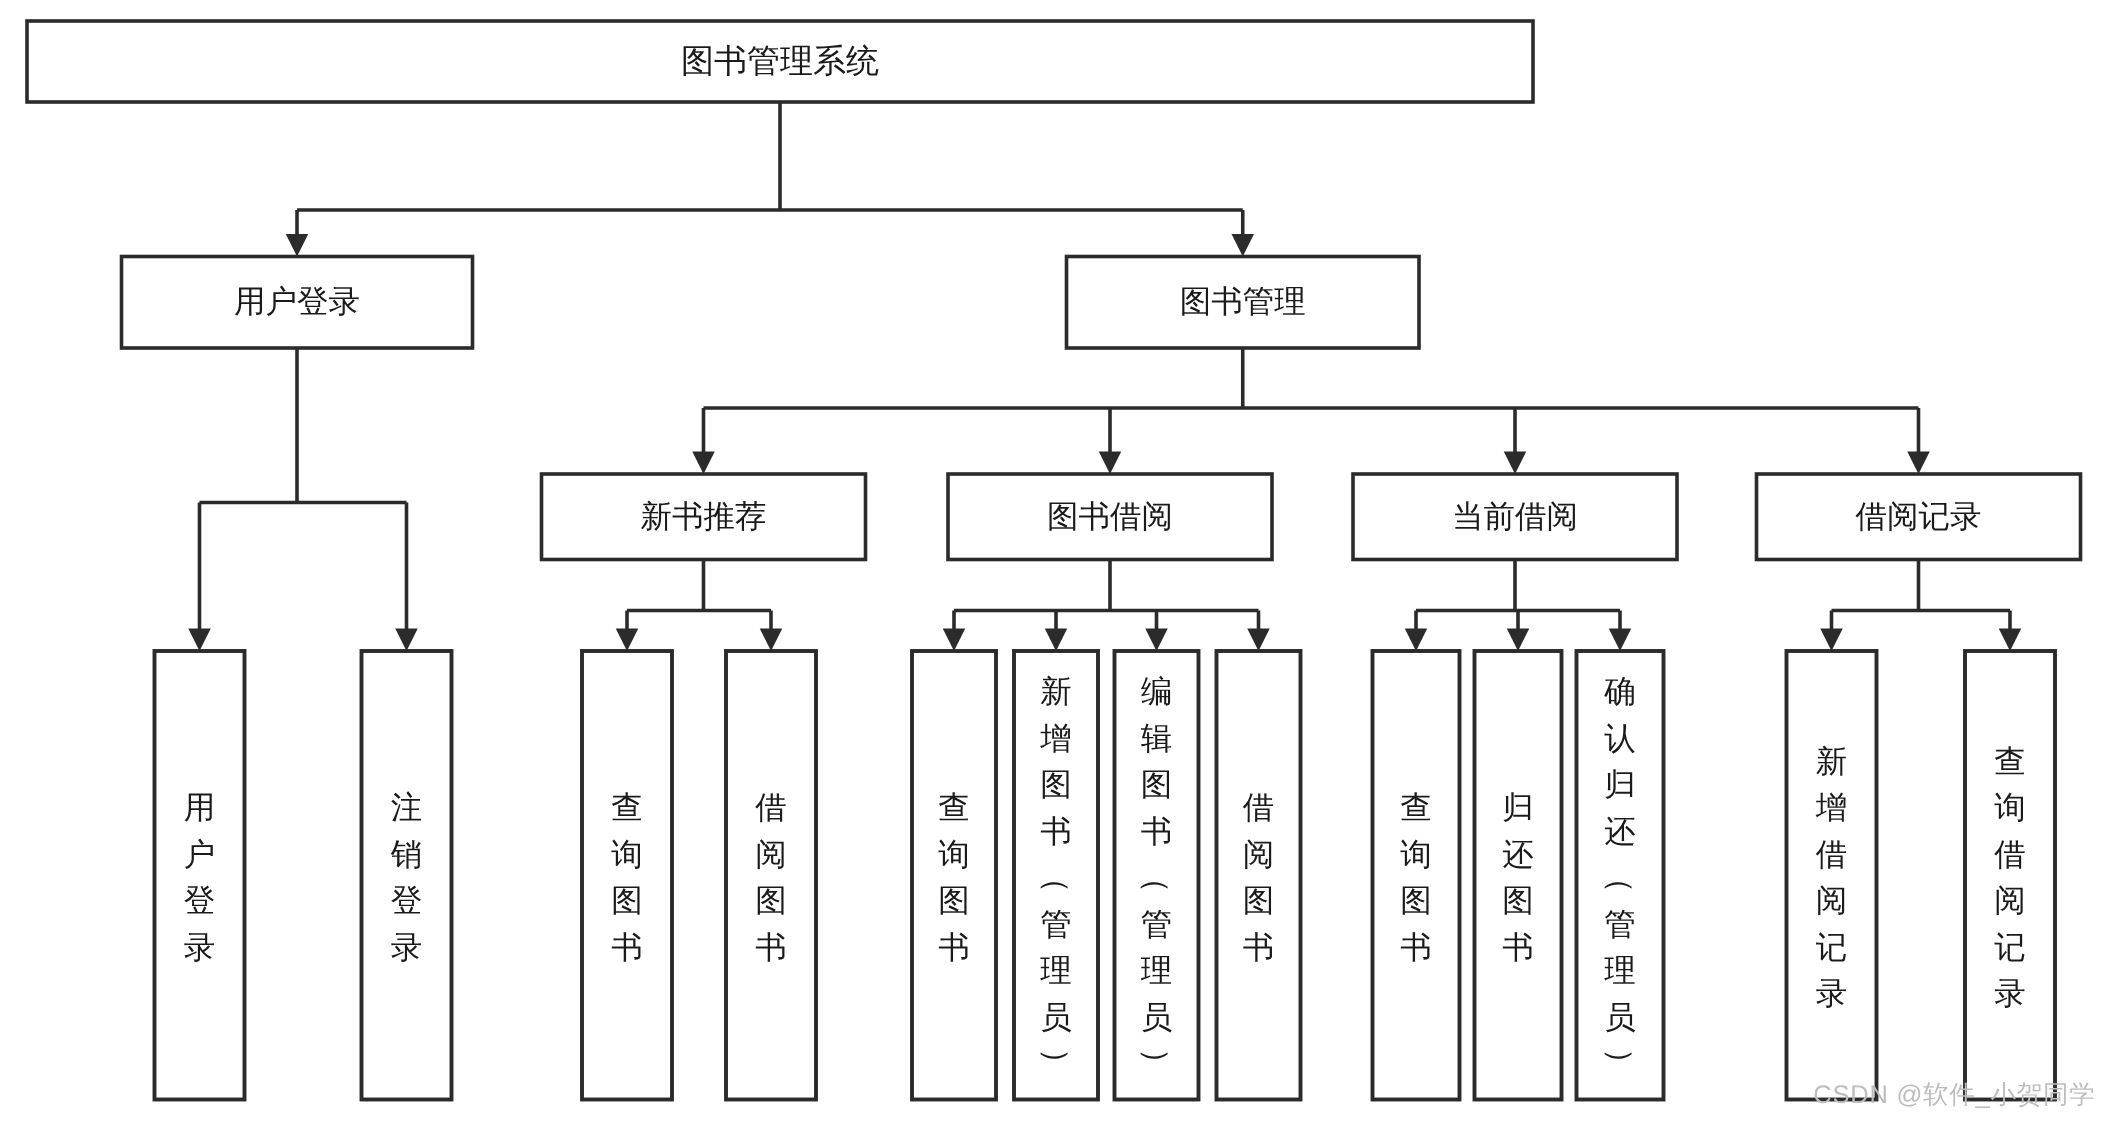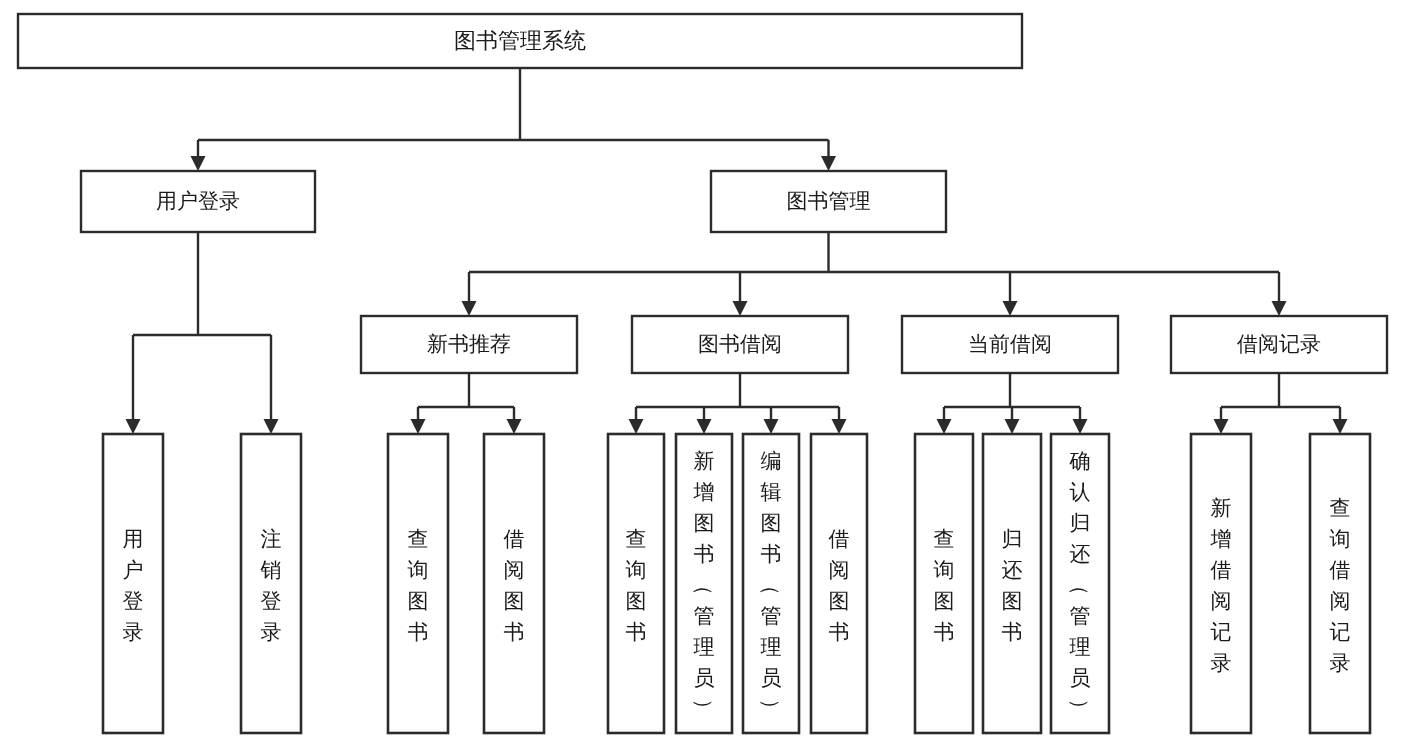--- a/index.html
+++ b/index.html
@@ -267,13 +267,14 @@
           <rect x="1310" y="434" width="60" height="299" class="node-rect leaf"></rect>
           <text x="1340" y="514.5" class="leaf-label">查</text>
           <text x="1340" y="545.5" class="leaf-label">询</text>
           <text x="1340" y="576.5" class="leaf-label">借</text>
           <text x="1340" y="607.5" class="leaf-label">阅</text>
           <text x="1340" y="638.5" class="leaf-label">记</text>
           <text x="1340" y="669.5" class="leaf-label">录</text>
         </g>
       </g>
   </svg>
+  <div class="watermark">CSDN @软件_小贺同学</div>
 </div>
 
 </body></html>

